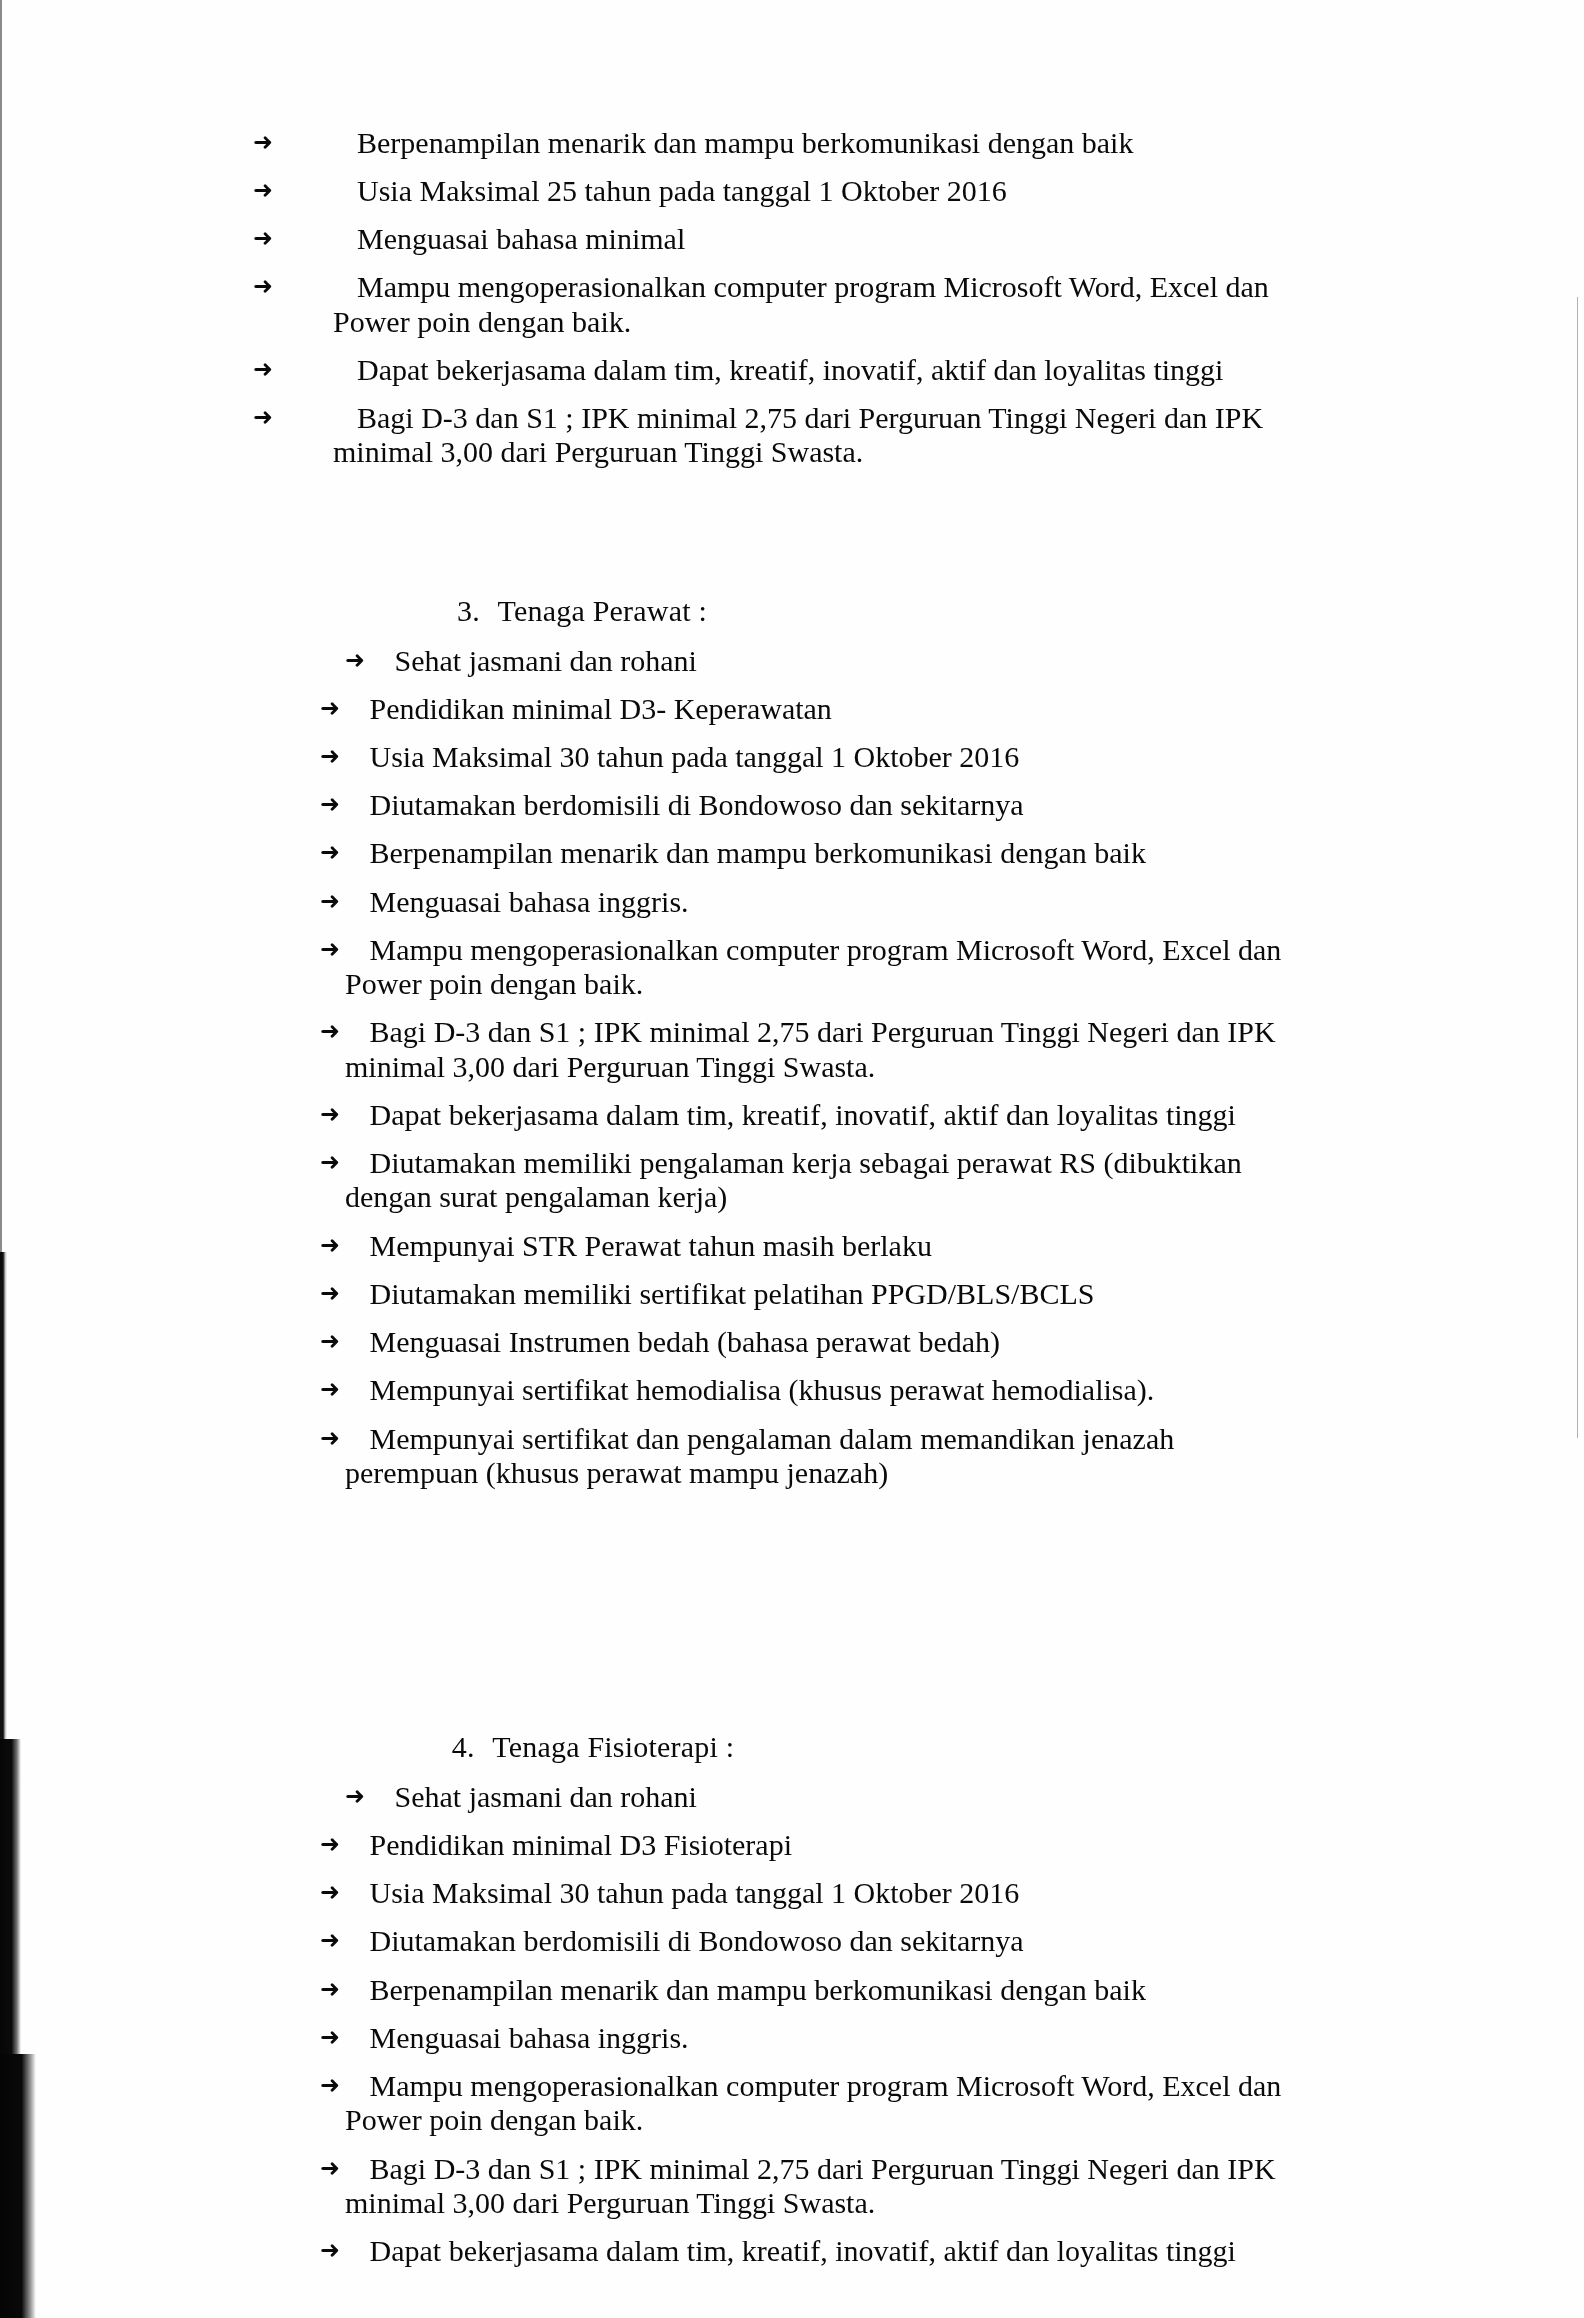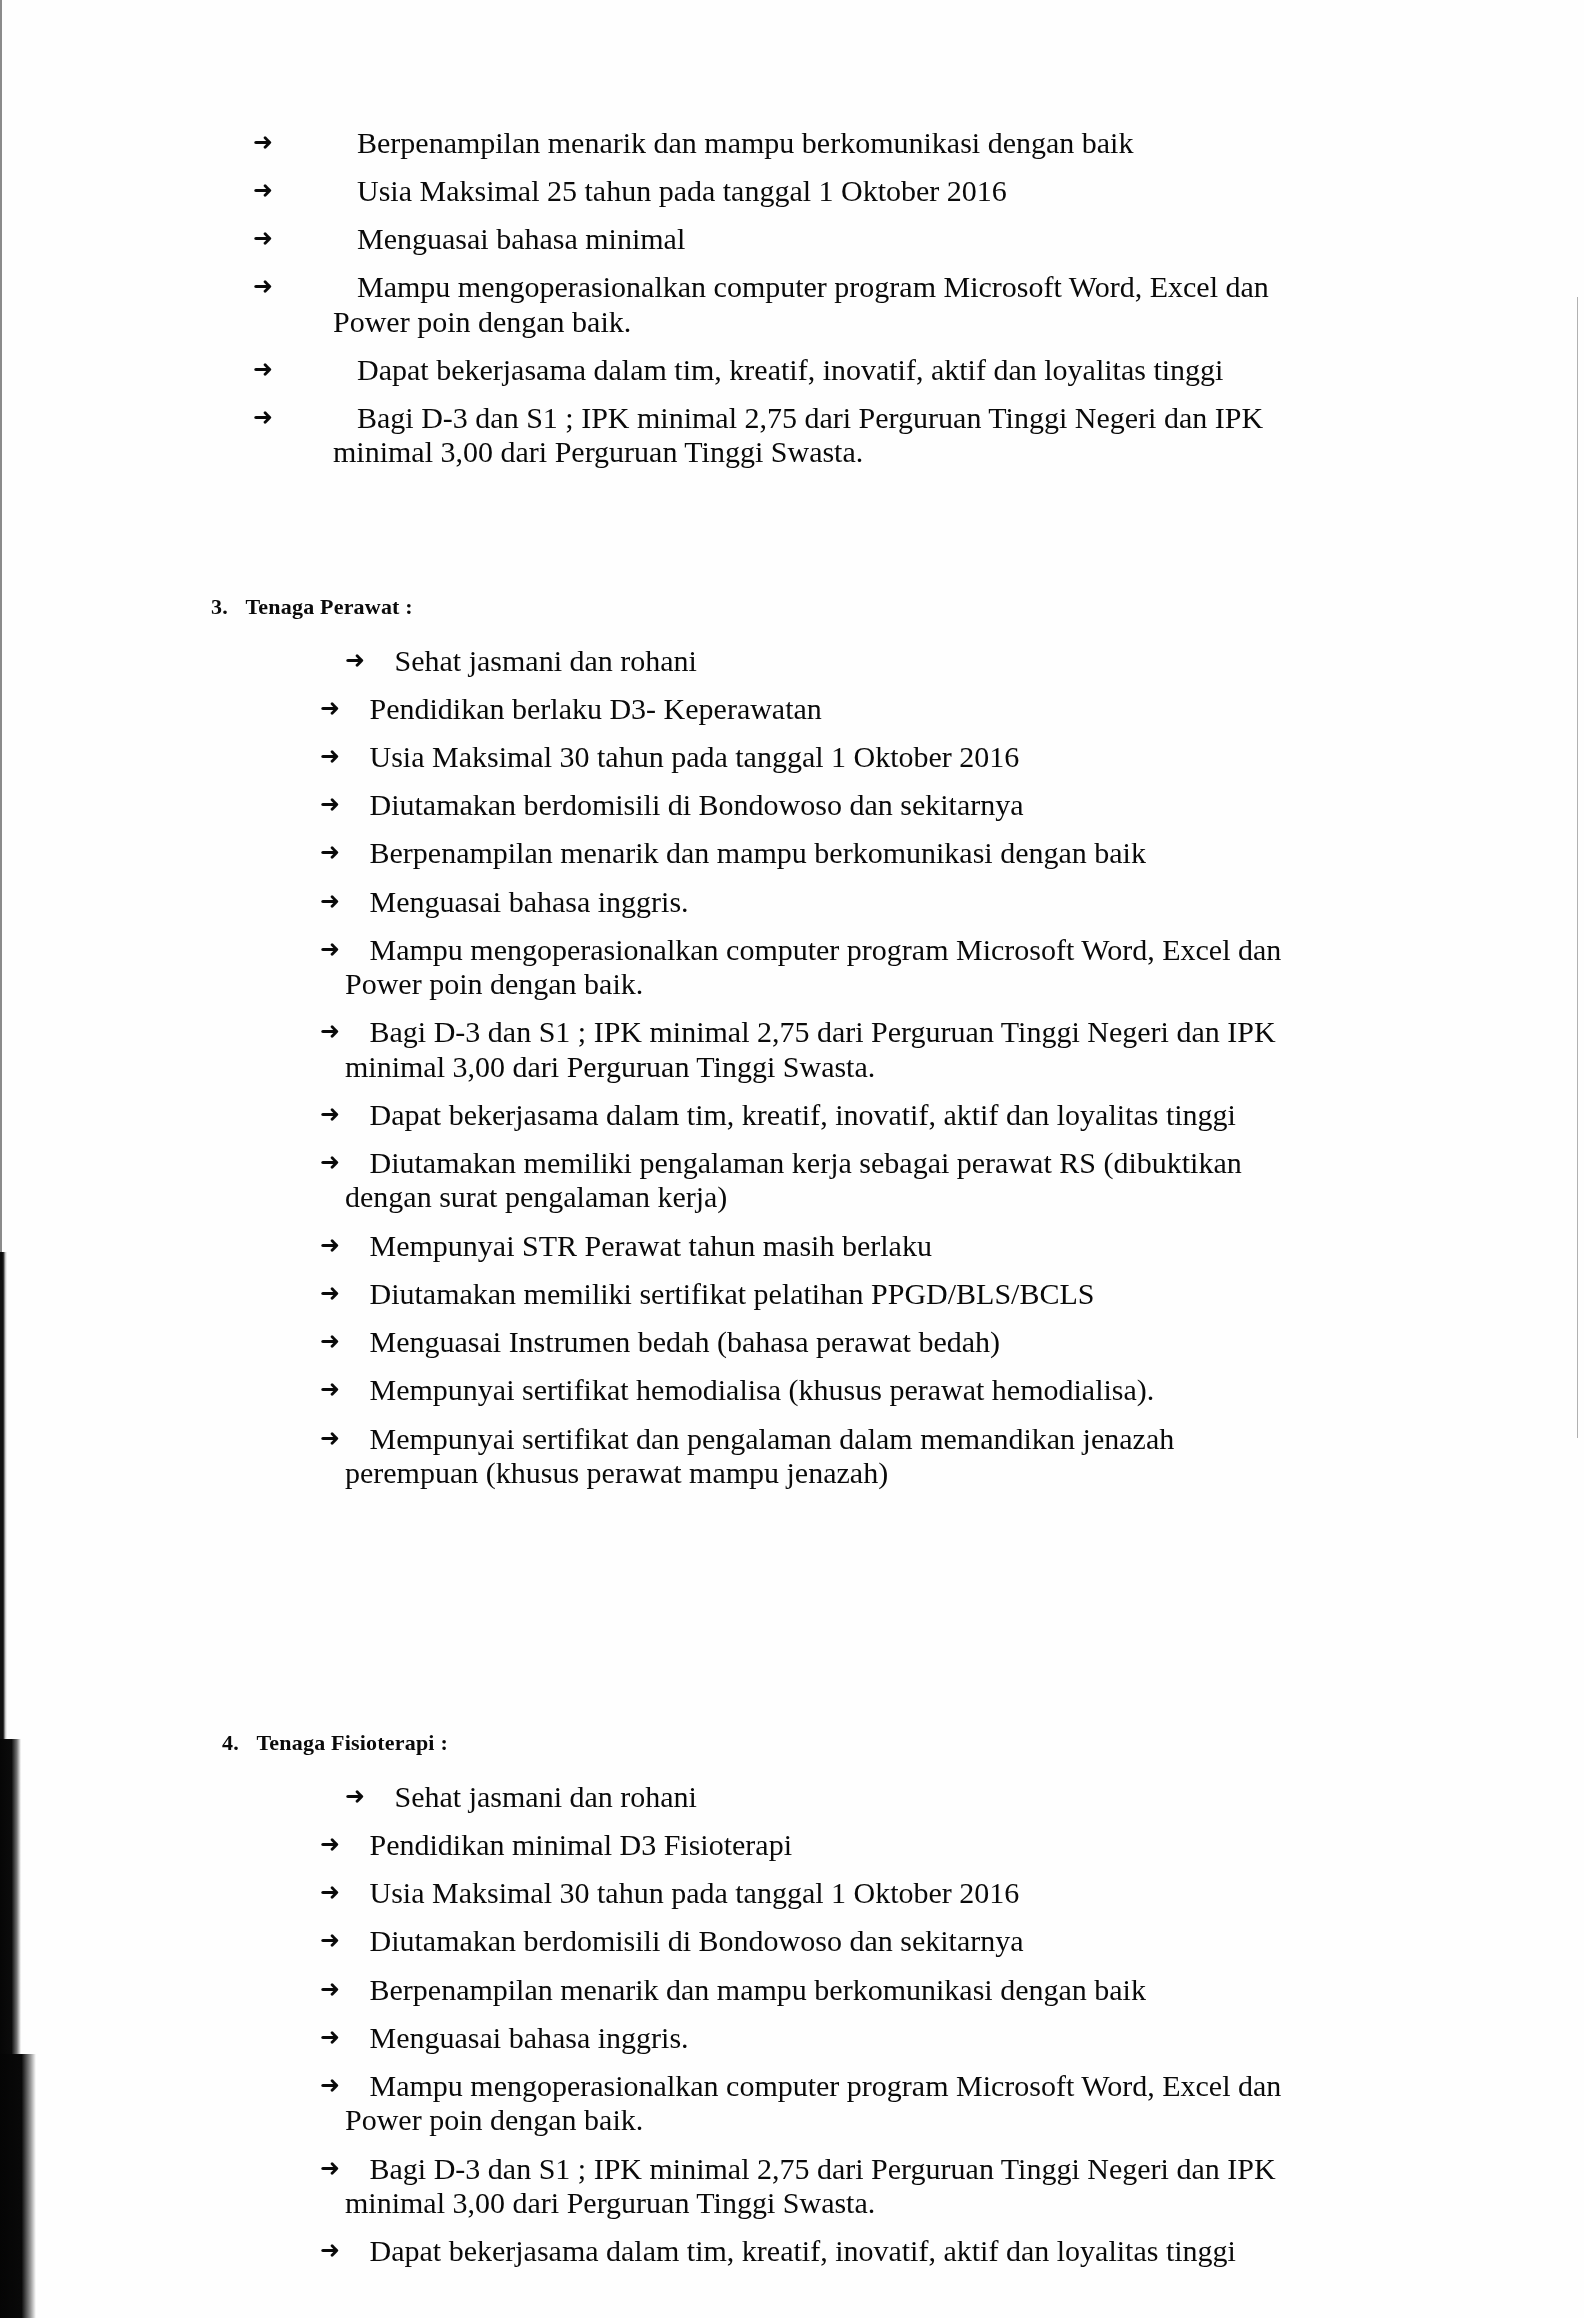--- a/index.html
+++ b/index.html
@@ -90,24 +90,25 @@
   .just .bullet-text {
     text-align: justify;
     text-align-last: left;
   }
   .cont-line {
     font-size: 30px;
     line-height: 1.0;
   }
 
   .section-head {
-    font-size: 22px;
-    font-weight: bold;
+    font-size: 30px;
+    font-weight: normal;
     line-height: 1.0;
     letter-spacing: 0.2px;
+    text-align: center;
   }
 </style>
 </head>
 <body>
 
 <div class="page">
 
   <div class="scan-edge-top-left"></div>
   <div class="scan-edge-left"></div>
   <div class="scan-edge-left2"></div>
@@ -141,21 +142,21 @@
         <span class="bullet-text">Bagi D-3 dan S1 ; IPK minimal 2,75 dari Perguruan Tinggi Negeri dan IPK</span>
       </div>
       <div class="cont-line" style="position: absolute; left: 333px; top: 437px; width: 1123px;">minimal 3,00 dari Perguruan Tinggi Swasta.</div>
       <div class="section-head" style="position: absolute; left: 211px; top: 596px; width: 742px;"><span>3.</span><span style="display: inline-block; width: 17.6px;"></span><span>Tenaga Perawat :</span></div>
       <div class="bullet-row" style="position: absolute; left: 345px; top: 646px; width: 1111px;">
         <span class="bullet-glyph" style="width: 25.5px;">➜</span>
         <span class="bullet-text">Sehat jasmani dan rohani</span>
       </div>
       <div class="bullet-row" style="position: absolute; left: 320px; top: 694px; width: 1136px;">
         <span class="bullet-glyph" style="width: 25.5px;">➜</span>
-        <span class="bullet-text">Pendidikan berlaku D3- Keperawatan</span>
+        <span class="bullet-text">Pendidikan minimal D3- Keperawatan</span>
       </div>
       <div class="bullet-row" style="position: absolute; left: 320px; top: 742px; width: 1136px;">
         <span class="bullet-glyph" style="width: 25.5px;">➜</span>
         <span class="bullet-text">Usia Maksimal 30 tahun pada tanggal 1 Oktober 2016</span>
       </div>
       <div class="bullet-row" style="position: absolute; left: 320px; top: 790px; width: 1136px;">
         <span class="bullet-glyph" style="width: 25.5px;">➜</span>
         <span class="bullet-text">Diutamakan berdomisili di Bondowoso dan sekitarnya</span>
       </div>
       <div class="bullet-row" style="position: absolute; left: 320px; top: 838px; width: 1136px;">

